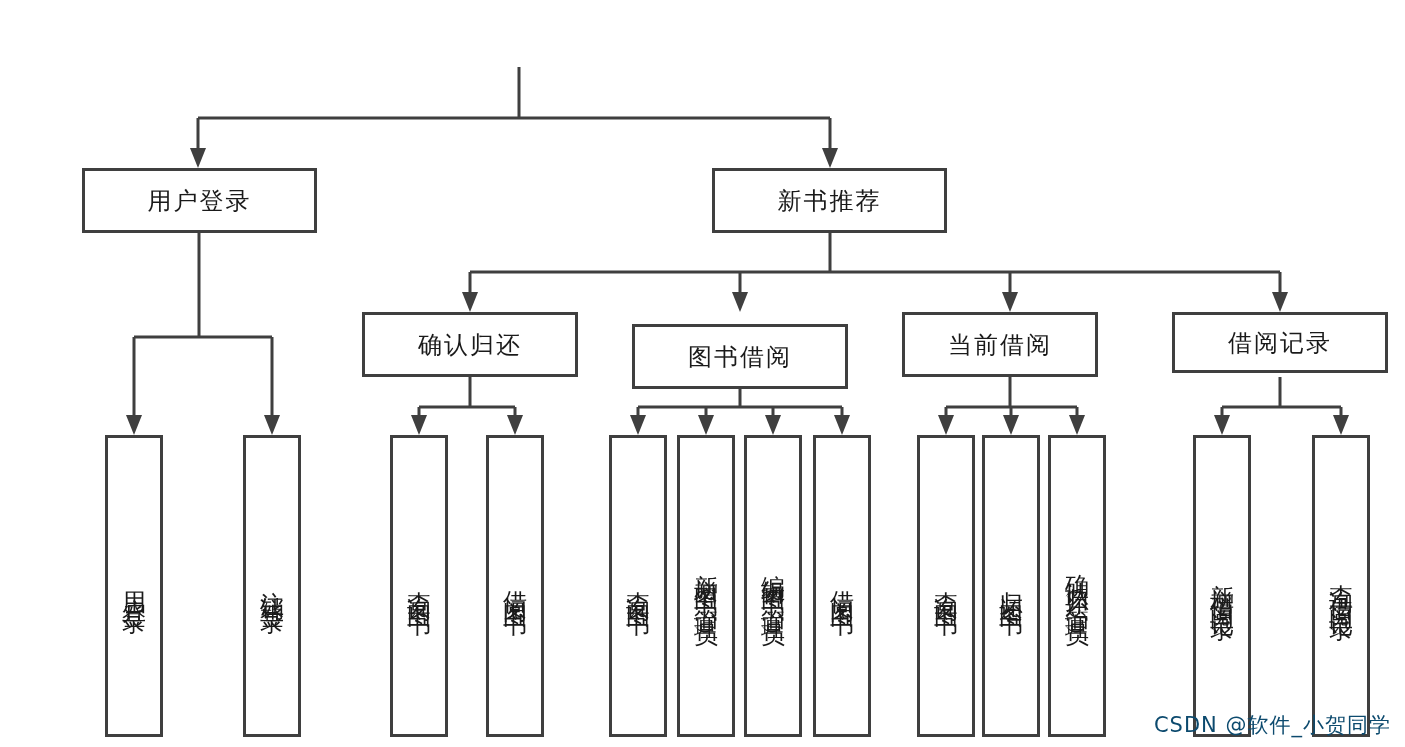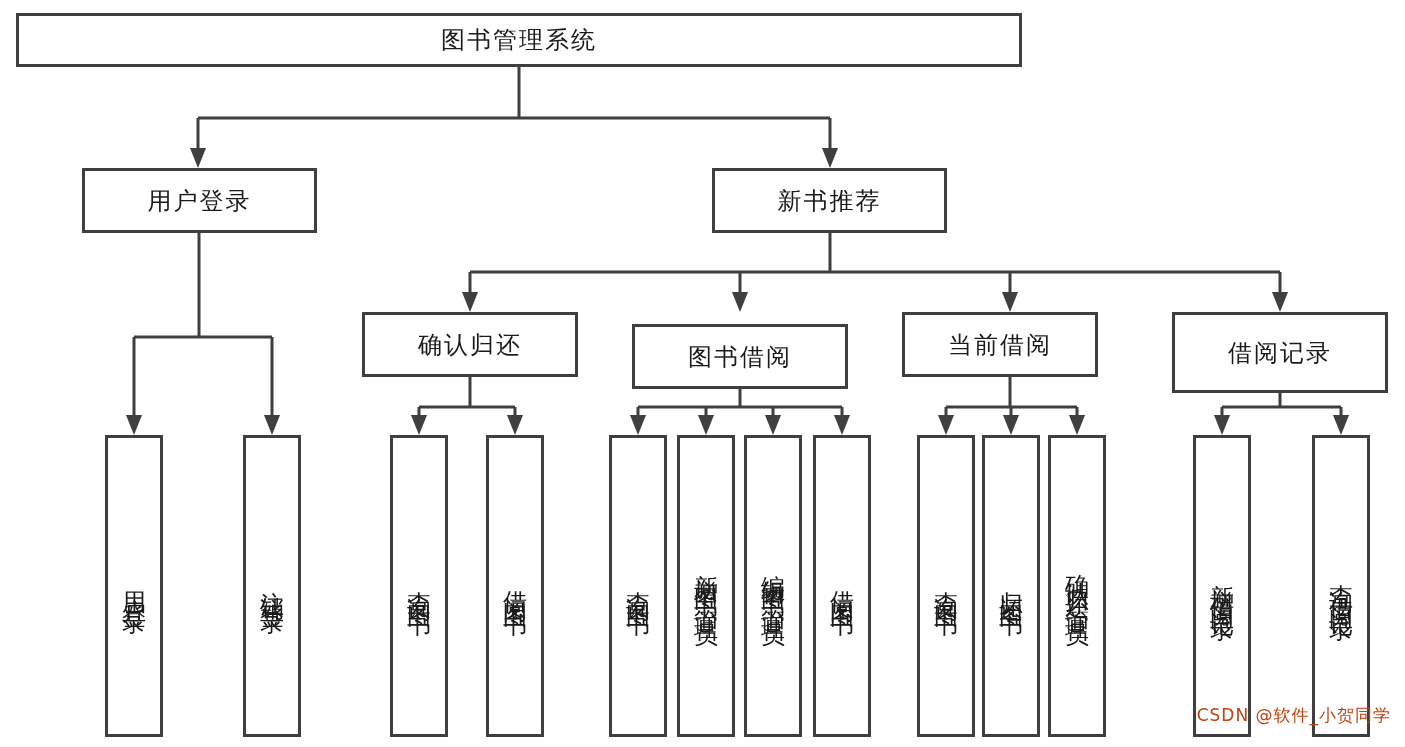--- a/index.html
+++ b/index.html
@@ -25,23 +25,23 @@
   .vtext {
     writing-mode:vertical-rl;
     text-orientation:mixed;
     font-size:24px;
     letter-spacing:7px;
     color:#1a1a1a;
     line-height:1;
   }
   .watermark {
     position:absolute;
-    right:14px; bottom:20px;
-    font-size:17px;
-    color:#c2410c;
+    right:14px; bottom:8px;
+    font-size:21px;
+    color:#0c4a6e;
     letter-spacing:1px;
     z-index:5;
     white-space:nowrap;
   }
 </style>
 </head>
 <body>
 
 <div id="canvas">
 
@@ -71,29 +71,28 @@
       <polygon points="765,415 781,415 773,435"></polygon>
       <polygon points="834,415 850,415 842,435"></polygon>
       <polygon points="938,415 954,415 946,435"></polygon>
       <polygon points="1003,415 1019,415 1011,435"></polygon>
       <polygon points="1069,415 1085,415 1077,435"></polygon>
       <polygon points="1214,415 1230,415 1222,435"></polygon>
       <polygon points="1333,415 1349,415 1341,435"></polygon>
     </g>
   </svg>
 
-  <div class="box hlabel" style="left:16px;top:13px;width:1006px;height:54px">图书管理系统</div>
 
   <div class="box hlabel" style="left:82px;top:168px;width:235px;height:65px">用户登录</div>
   <div class="box hlabel" style="left:712px;top:168px;width:235px;height:65px">新书推荐</div>
 
   <div class="box hlabel" style="left:362px;top:312px;width:216px;height:65px">确认归还</div>
   <div class="box hlabel" style="left:632px;top:324px;width:216px;height:65px">图书借阅</div>
   <div class="box hlabel" style="left:902px;top:312px;width:196px;height:65px">当前借阅</div>
-  <div class="box hlabel" style="left:1172px;top:312px;width:216px;height:81px">借阅记录</div>
+  <div class="box hlabel" style="left:1172px;top:312px;width:216px;height:61px">借阅记录</div>
 
   <div class="box leaf" style="left:105px;top:435px">
     <span class="vtext">用户登录</span>
   </div>
   <div class="box leaf" style="left:243px;top:435px">
     <span class="vtext">注销登录</span>
   </div>
 
   <div class="box leaf" style="left:390px;top:435px">
     <span class="vtext">查询图书</span>

